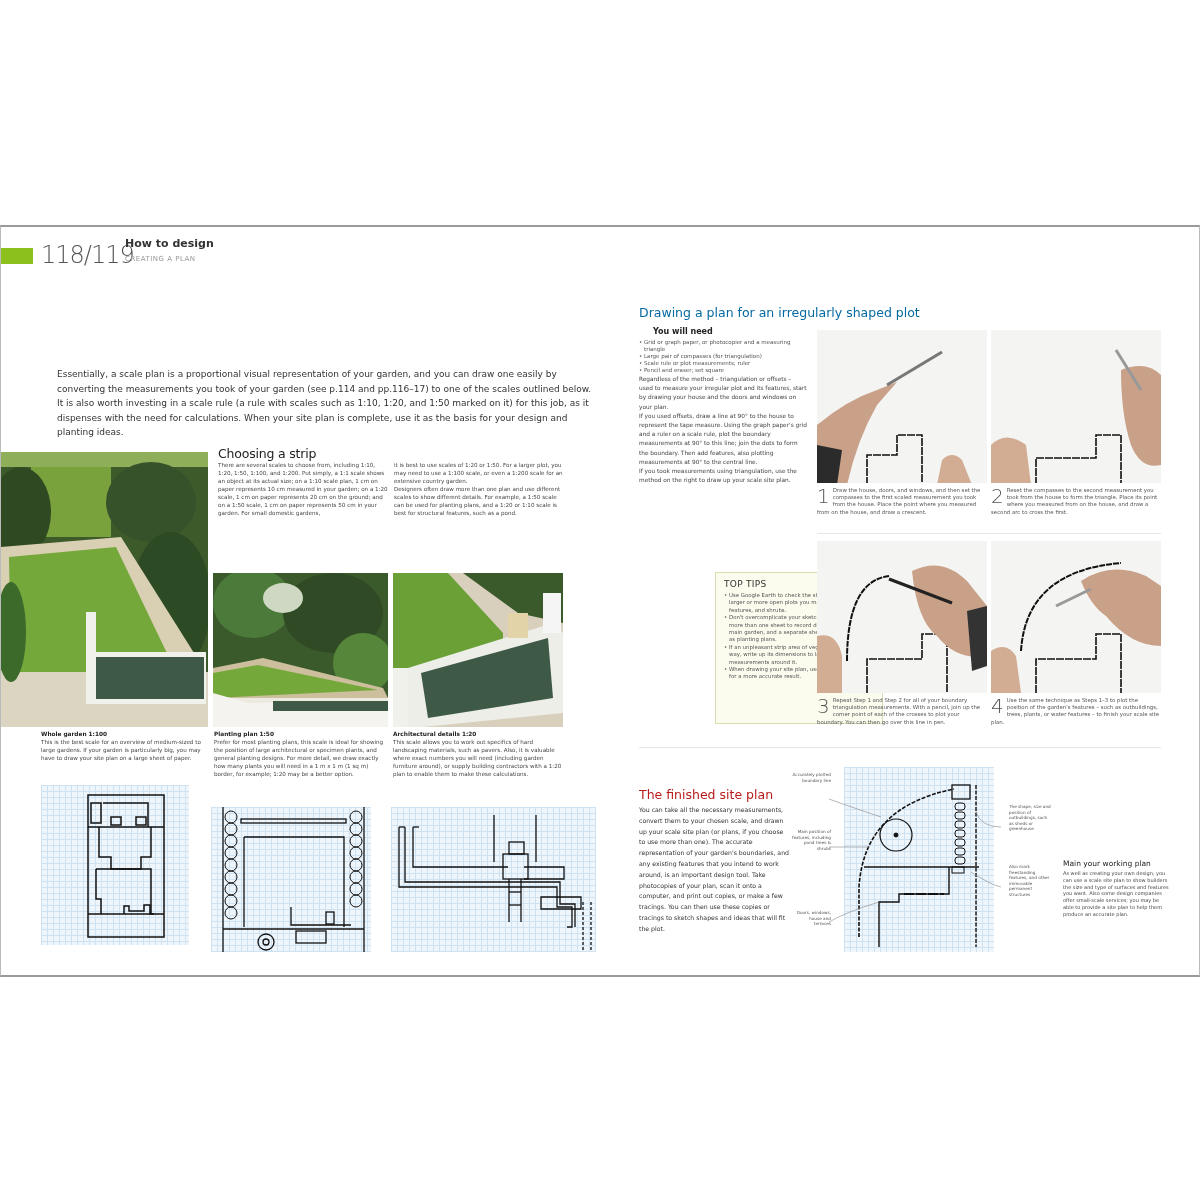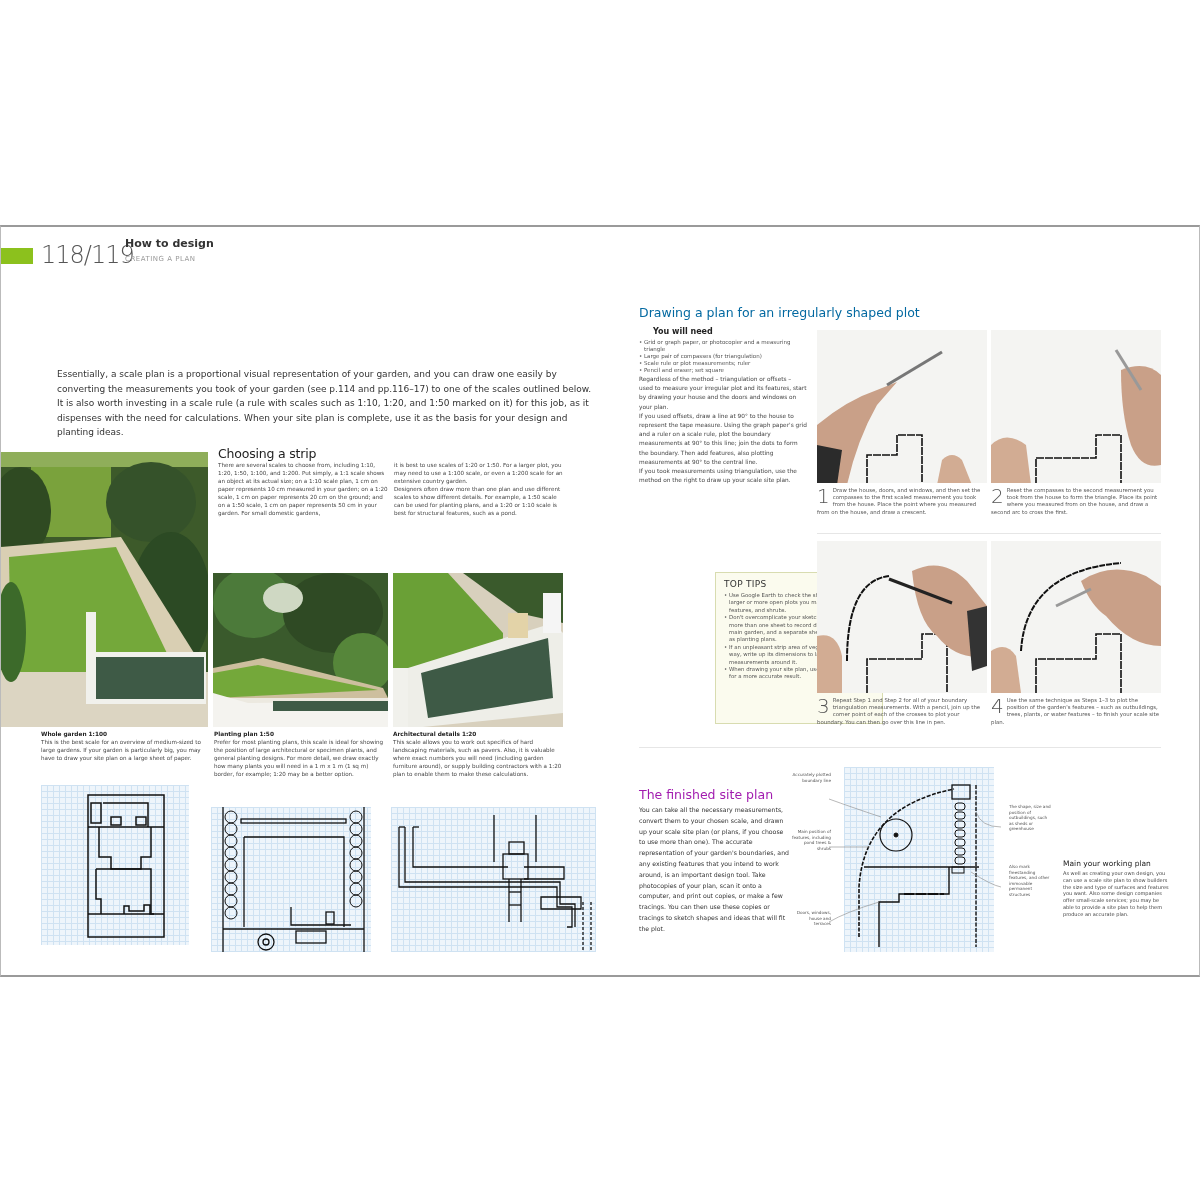--- a/index.html
+++ b/index.html
@@ -66,21 +66,21 @@
   .tips-list li { font-size: 5.4px; line-height: 7.4px; color: #555; padding-left: 5px; position: relative; }
   .tips-list li::before { content: "\2022"; position: absolute; left: 0; }
 
   .step-photo { background: #f2f2f0; overflow: hidden; }
   .step-photo svg { width: 100%; height: 100%; display: block; }
   .step-num { font-size: 20px; color: #555; float: left; line-height: 18px; margin-right: 3px; font-weight: 300; }
   .step-text { font-size: 5.4px; line-height: 7.2px; color: #555; }
 
   .rule { height: 1px; background: #e6e6e6; }
 
-  .finished-title { left: 638px; top: 560px; font-size: 12.5px; color: #a21caf; }
+  .finished-title { left: 638px; top: 560px; font-size: 12.5px; color: #b91c1c; }
   .finished-text { left: 638px; top: 578px; width: 150px; font-size: 6.2px; line-height: 10.8px; color: #333; }
 
   .label-tiny { font-size: 4.2px; line-height: 5.5px; color: #555; text-align: right; }
   .label-tiny-l { font-size: 4.2px; line-height: 5.5px; color: #555; text-align: left; }
 
   .working-title { left: 1062px; top: 632px; font-size: 7.5px; color: #222; }
   .working-text { left: 1062px; top: 643px; width: 108px; font-size: 5px; line-height: 6.8px; color: #444; }
 </style>
 </head>
 <body>

